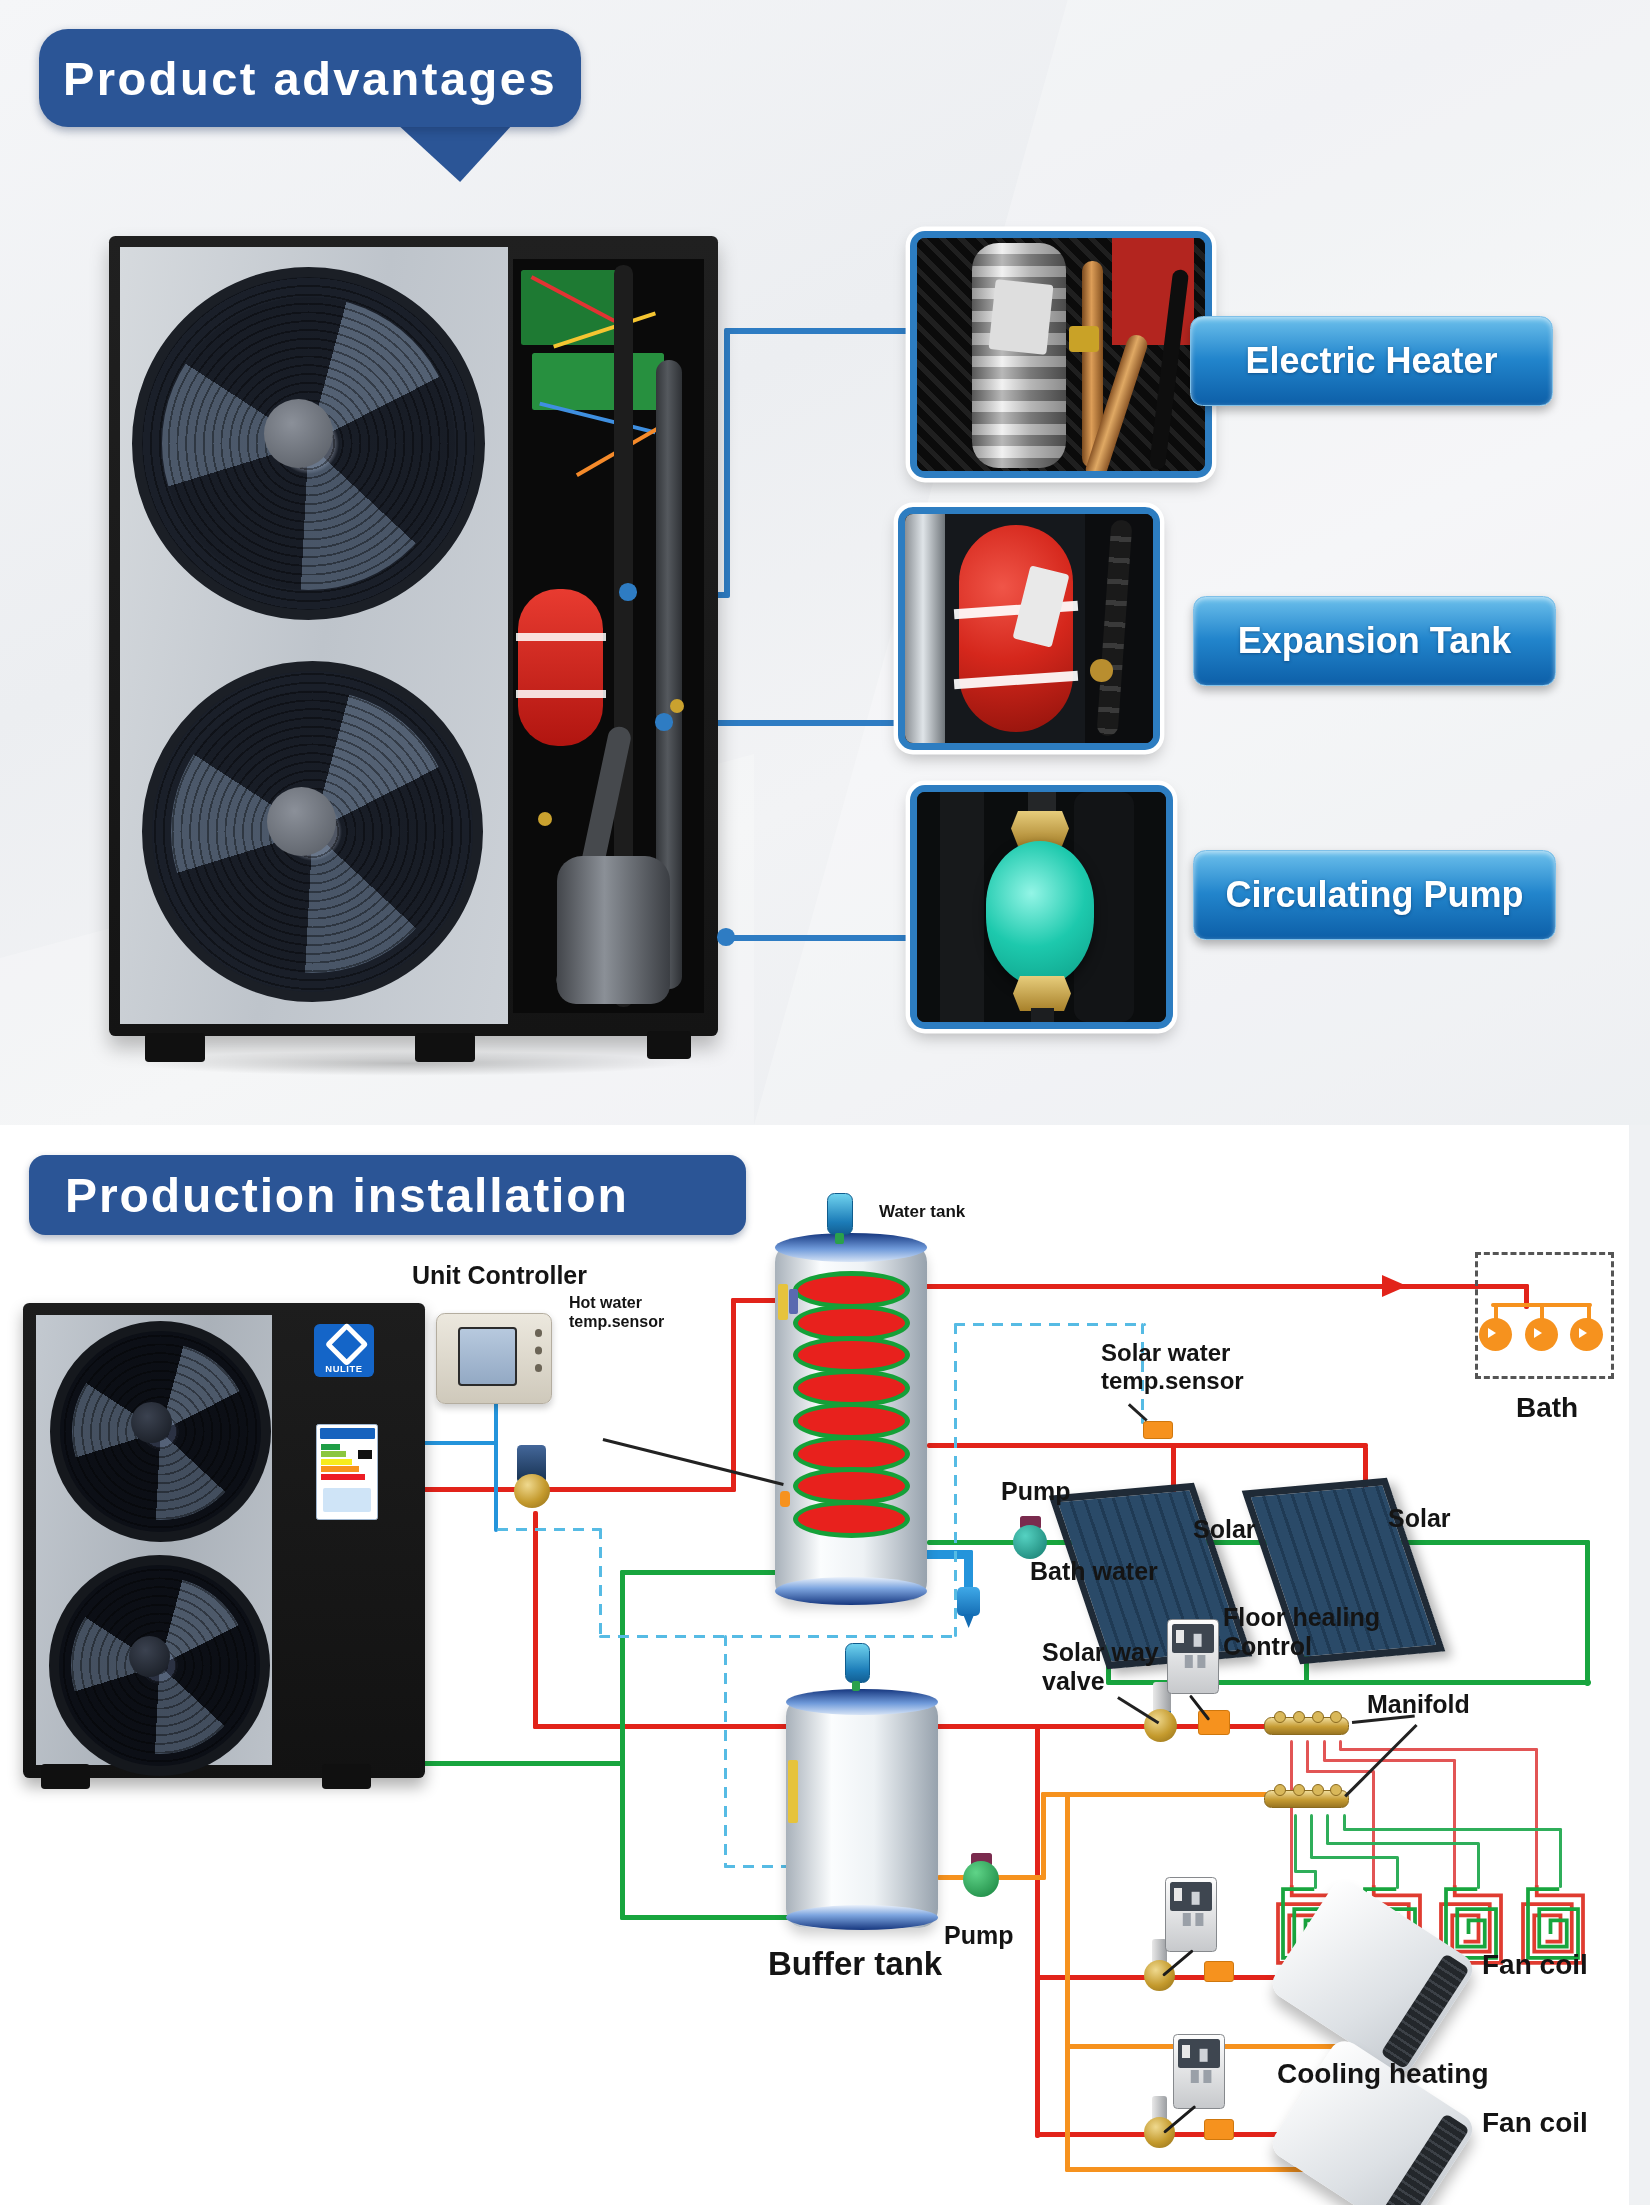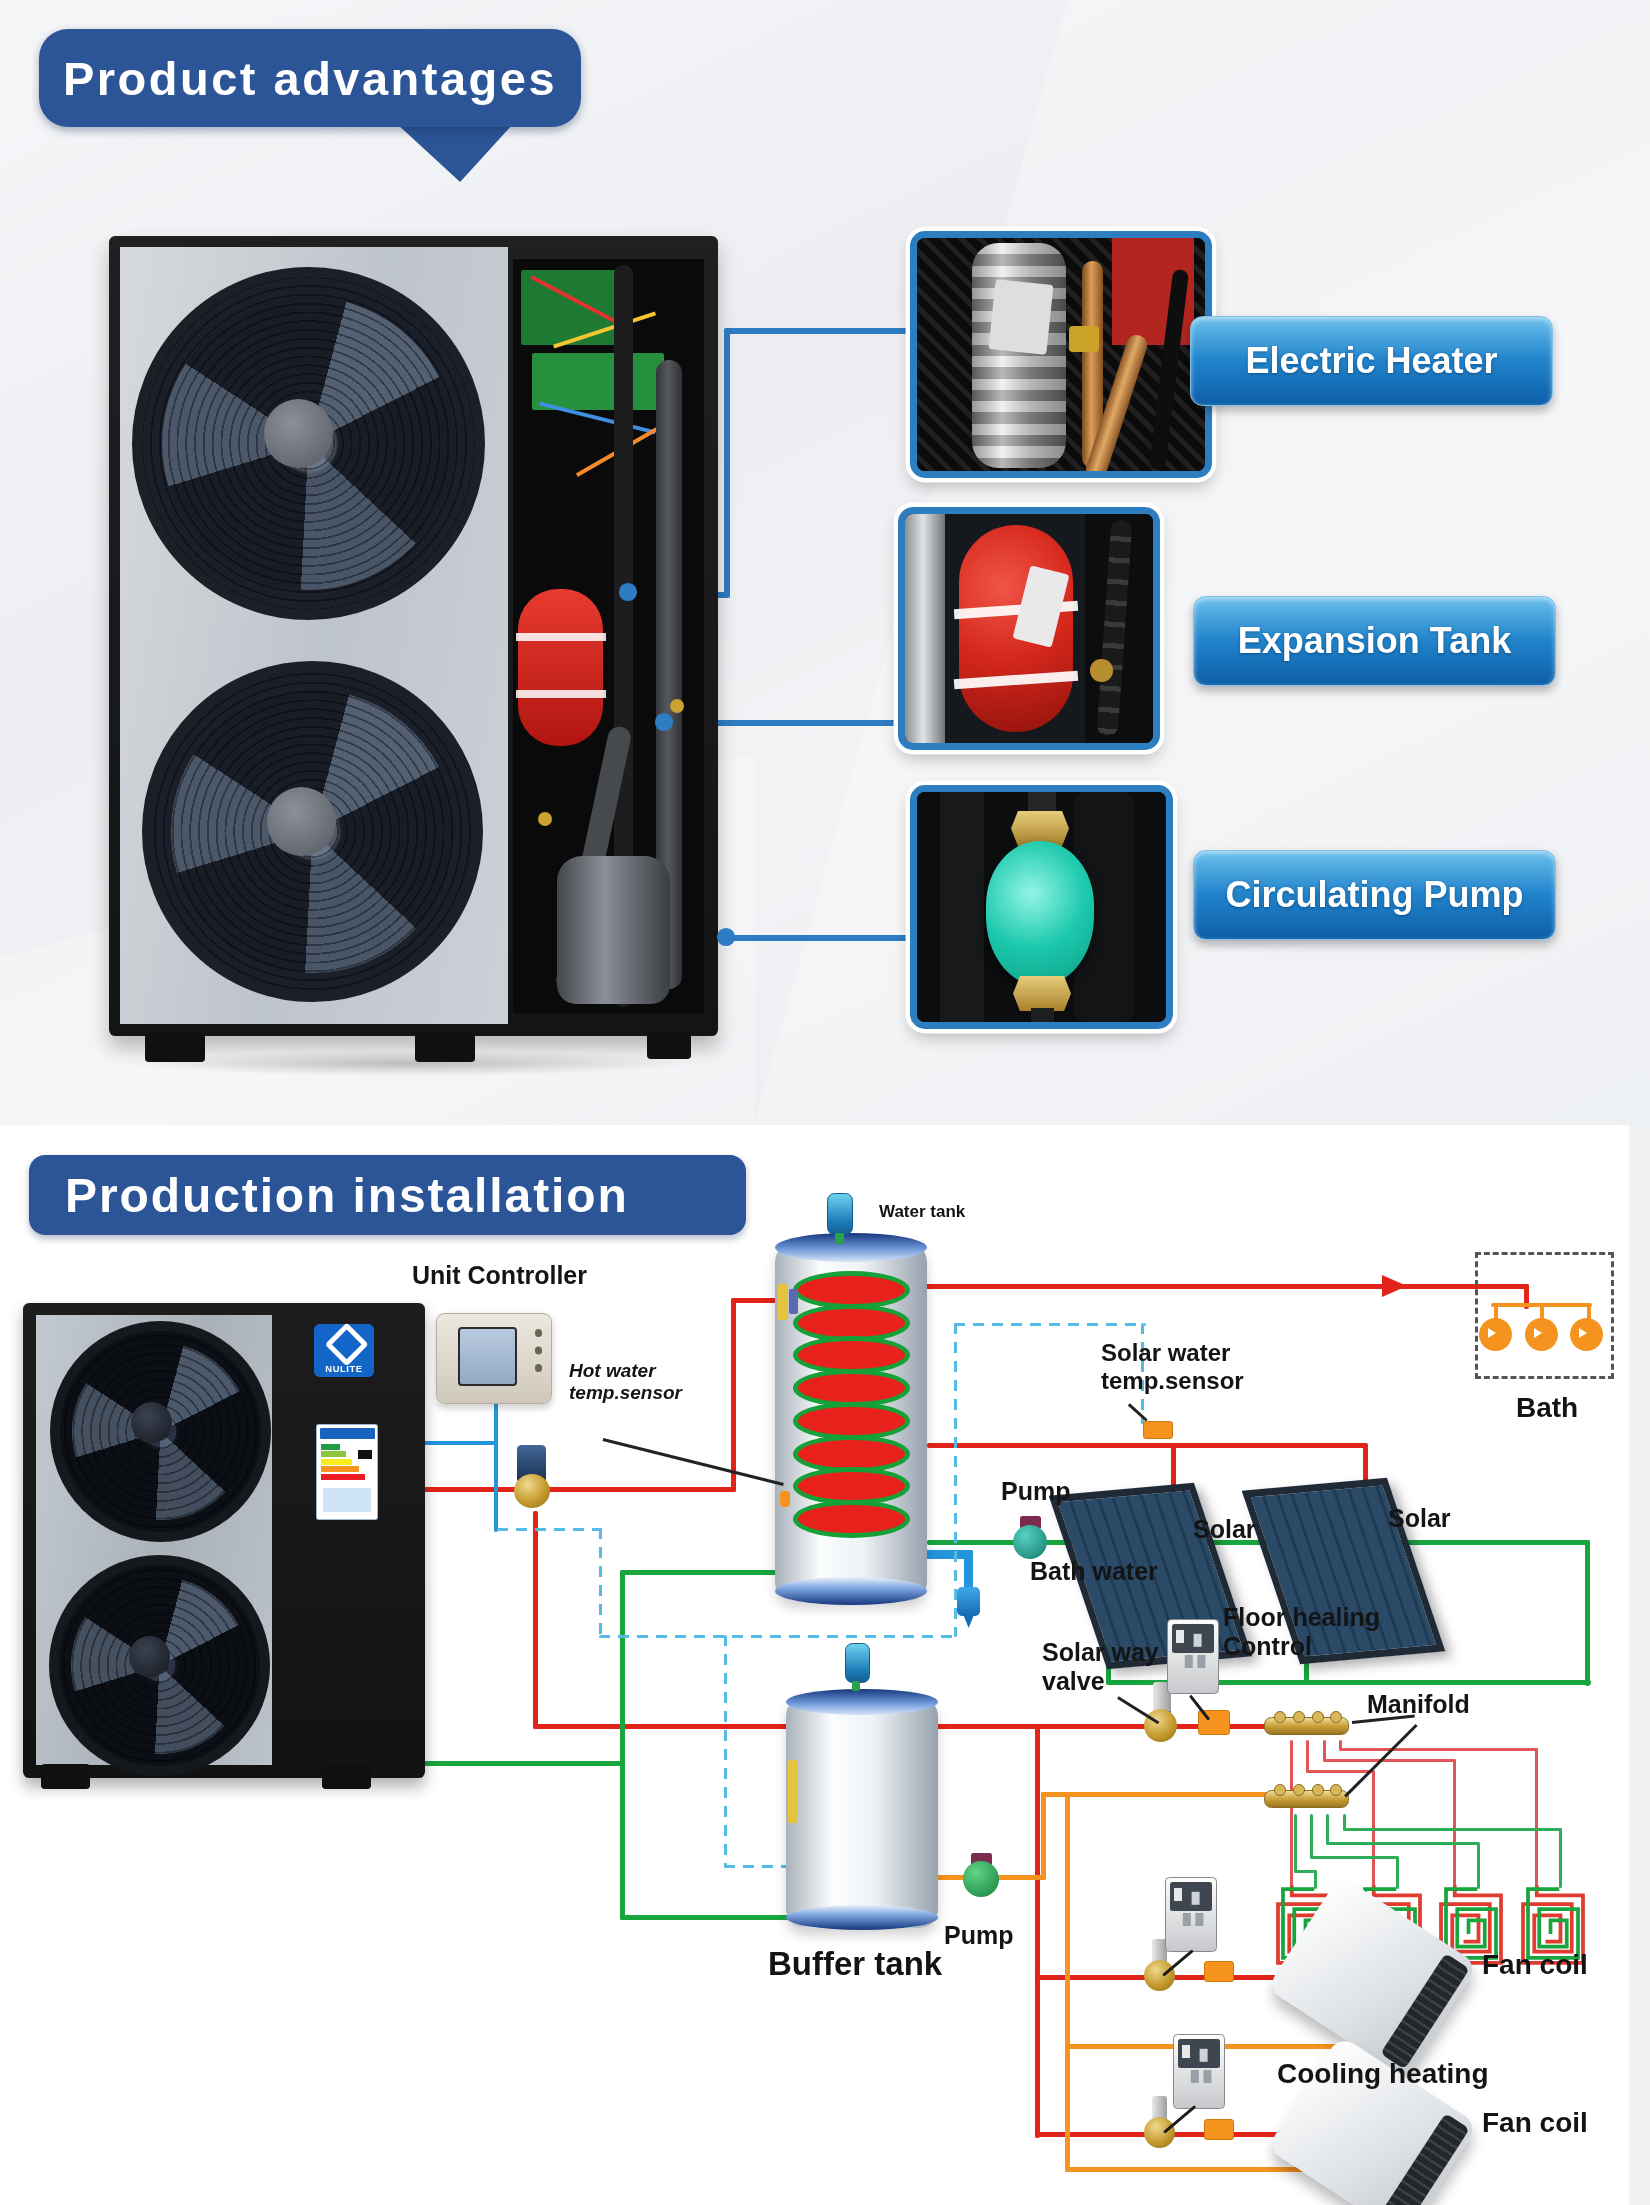--- a/index.html
+++ b/index.html
@@ -344,21 +344,21 @@
     </svg>
   <svg class="floorcoil" style="left:1436px;top:1885px;" viewBox="0 0 112 132">
       <use href="#coilg"></use>
     </svg>
   <svg class="floorcoil" style="left:1518px;top:1885px;" viewBox="0 0 112 132">
       <use href="#coilg"></use>
     </svg>
 
   <div class="lbl" style="left:412px;top:1261px;font-size:25px;">Unit Controller</div>
   <div class="lbl" style="left:879px;top:1202px;font-size:17px;">Water tank</div>
-  <div class="lbl" style="left:569px;top:1360px;font-size:19px;font-style:italic;">Hot water
+  <div class="lbl" style="left:569px;top:1294px;font-size:16px;">Hot water
 temp.sensor</div>
   <div class="lbl" style="left:1101px;top:1339px;font-size:24px;">Solar water
 temp.sensor</div>
   <div class="lbl" style="left:1193px;top:1515px;font-size:25px;">Solar</div>
   <div class="lbl" style="left:1388px;top:1504px;font-size:25px;">Solar</div>
   <div class="lbl" style="left:1516px;top:1392px;font-size:28px;">Bath</div>
   <div class="lbl" style="left:1001px;top:1477px;font-size:25px;">Pump</div>
   <div class="lbl" style="left:1030px;top:1557px;font-size:25px;">Bath water</div>
   <div class="lbl" style="left:1042px;top:1638px;font-size:25px;">Solar way
 valve</div>

